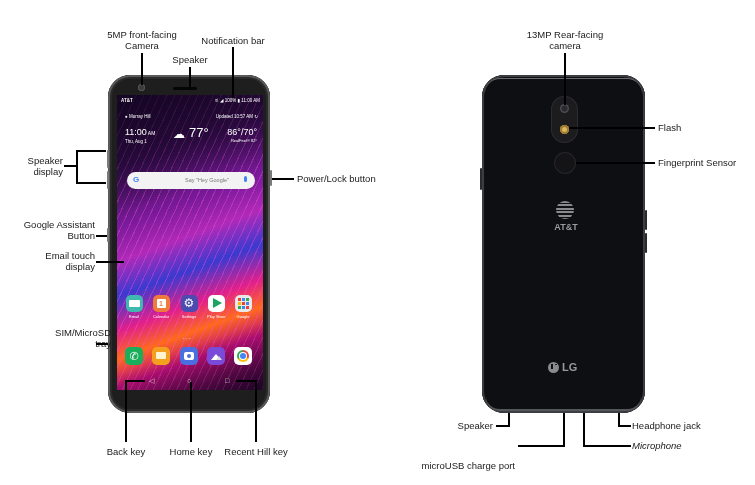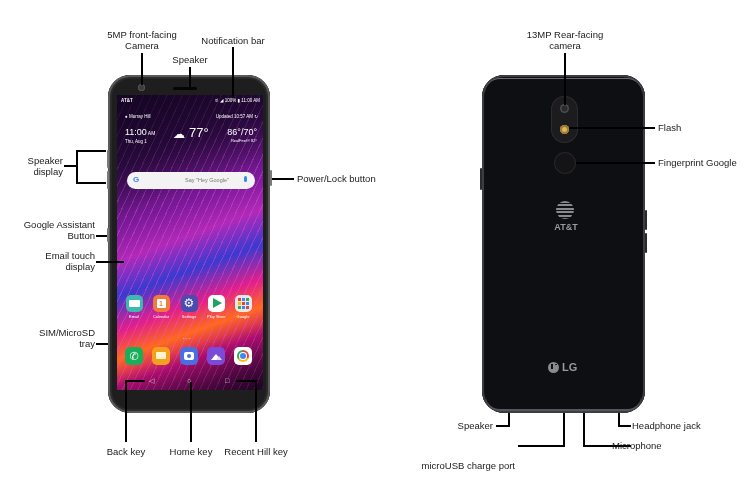--- a/index.html
+++ b/index.html
@@ -176,21 +176,21 @@
   <div>Button</div>
 </div>
 <div class="ln" style="left:96px;top:235px;width:11px;height:2px;"></div>
 
 <div class="lbl r" style="right:660px;top:250px;">
   <div>Email touch</div>
   <div>display</div>
 </div>
 <div class="ln" style="left:96px;top:261px;width:28px;height:2px;"></div>
 
-<div class="lbl r" style="right:660px;top:327px;text-align:right;">
+<div class="lbl r" style="right:644px;top:327px;text-align:right;">
   <div>SIM/MicroSD</div>
   <div>tray</div>
 </div>
 <div class="ln" style="left:96px;top:343px;width:12px;height:2px;"></div>
 
 <div class="ln" style="left:272px;top:178px;width:22px;height:2px;"></div>
 <div class="lbl" style="left:297px;top:173px;">Power/Lock button</div>
 
 <div class="ln" style="left:125px;top:380px;width:2px;height:62px;"></div>
 <div class="ln" style="left:125px;top:380px;width:20px;height:2px;"></div>
@@ -229,29 +229,29 @@
 <div class="lbl c" style="left:565px;top:29px;">
   <div>13MP Rear-facing</div>
   <div>camera</div>
 </div>
 <div class="ln" style="left:564px;top:53px;width:2px;height:52px;"></div>
 
 <div class="ln" style="left:569px;top:127px;width:86px;height:2px;"></div>
 <div class="lbl" style="left:658px;top:122px;">Flash</div>
 
 <div class="ln" style="left:576px;top:162px;width:79px;height:2px;"></div>
-<div class="lbl" style="left:658px;top:157px;">Fingerprint Google</div>
+<div class="lbl" style="left:658px;top:157px;">Fingerprint Sensor</div>
 
 <div class="ln" style="left:508px;top:413px;width:2px;height:14px;"></div>
 <div class="ln" style="left:496px;top:425px;width:14px;height:2px;"></div>
 <div class="lbl r" style="right:262px;top:420px;">Speaker</div>
 
 <div class="ln" style="left:563px;top:413px;width:2px;height:34px;"></div>
 <div class="ln" style="left:518px;top:445px;width:47px;height:2px;"></div>
 <div class="lbl r" style="right:240px;top:460px;">microUSB charge port</div>
 
 <div class="ln" style="left:583px;top:413px;width:2px;height:34px;"></div>
 <div class="ln" style="left:583px;top:445px;width:48px;height:2px;"></div>
-<div class="lbl" style="left:612px;top:440px;">Microphone</div>
+<div class="lbl" style="left:632px;top:440px;font-style:italic;">Microphone</div>
 
 <div class="ln" style="left:618px;top:413px;width:2px;height:14px;"></div>
 <div class="ln" style="left:618px;top:425px;width:13px;height:2px;"></div>
 <div class="lbl" style="left:632px;top:420px;">Headphone jack</div>
 
 </body></html>

